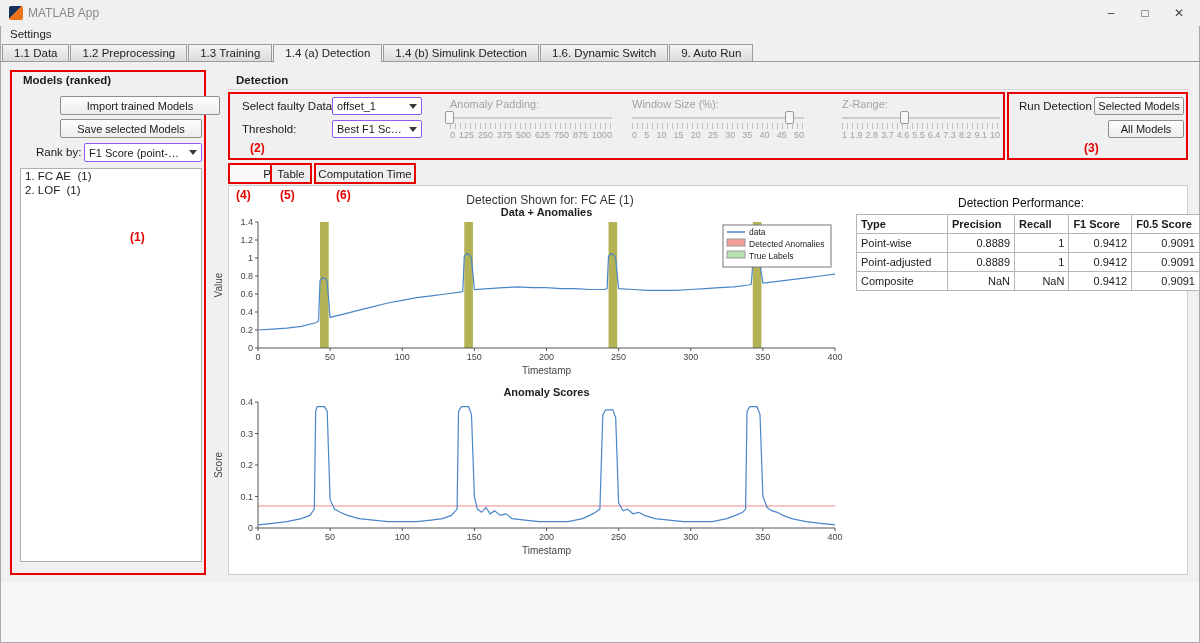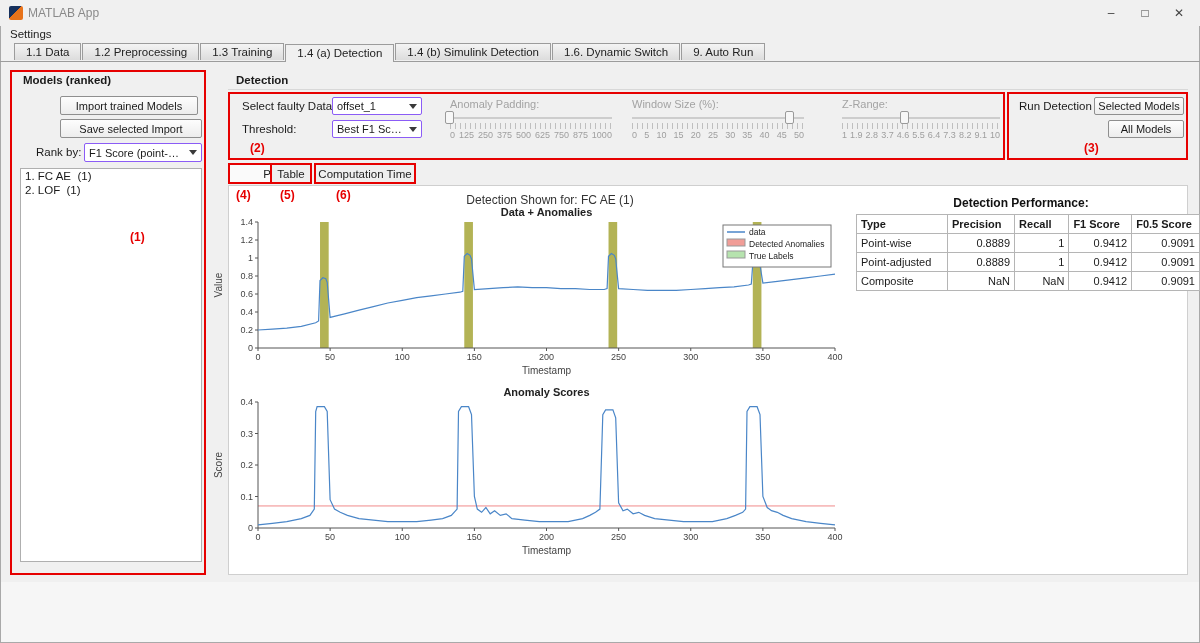--- a/index.html
+++ b/index.html
@@ -15,21 +15,21 @@
   .titlebar .title{position:absolute;left:28px;top:6px;font-size:12px;color:#8a8a8a;}
   .matlab-icon{position:absolute;left:9px;top:6px;width:14px;height:14px;border-radius:2px;
     background:linear-gradient(135deg,#16305c 45%,#e8731a 45%);}
   .win-controls{position:absolute;right:4px;top:0;height:26px;display:flex;}
   .win-btn{width:34px;height:26px;display:flex;align-items:center;justify-content:center;
     font-size:12px;color:#444;cursor:default;}
   
   .menubar{position:absolute;left:0;top:26px;width:1200px;height:17px;}
   .menu-item{position:absolute;left:10px;top:2px;font-size:11.5px;color:#222;}
   
-  .tabstrip{position:absolute;left:0;top:43px;width:1200px;height:19px;border-bottom:1px solid #9c9c9c;display:flex;align-items:flex-start;padding-left:14px;box-sizing:border-box;}
+  .tabstrip{position:absolute;left:0;top:43px;width:1200px;height:19px;border-bottom:1px solid #9c9c9c;display:flex;align-items:center;padding-left:2px;box-sizing:border-box;}
   .tab{font-size:11.5px;padding:2px 11px 2px 11px;border:1px solid #9c9c9c;border-bottom:none;
     background:linear-gradient(#f4f4f4,#dcdcdc);margin-right:1px;white-space:nowrap;color:#222;}
   .tab.selected{background:#f0f0f0;position:relative;top:1px;padding-bottom:3px;}
   
   .btn{background:linear-gradient(#fdfdfd,#ededed);border:1px solid #8f8f8f;border-radius:2px;
     font-size:11px;display:flex;align-items:center;justify-content:center;color:#1a1a1a;box-sizing:border-box;}
   .dd{background:#fff;border:1px solid #8b5cf6;border-radius:2px;font-size:11px;display:flex;
     align-items:center;justify-content:space-between;padding:0 4px;box-sizing:border-box;color:#1a1a1a;}
   .dd .txt{overflow:hidden;white-space:nowrap;text-overflow:ellipsis;}
   .dd-arrow{width:0;height:0;border-left:4px solid transparent;border-right:4px solid transparent;
@@ -51,21 +51,21 @@
     background:repeating-linear-gradient(90deg,#bfbfbf 0 1px,transparent 1px 5px);}
   .slider-ticklabels{display:flex;justify-content:space-between;font-size:9px;color:#9e9e9e;margin-top:1px;}
   
   .subtab{position:absolute;border:2px solid #e60000;background:#efefef;font-size:11.5px;
     display:flex;align-items:center;justify-content:center;box-sizing:border-box;color:#222;}
   .subtab.selected{background:#fafafa;padding-left:46px;}
   
   .plot-panel{position:absolute;background:#ffffff;border:1px solid #cfcfcf;box-sizing:border-box;}
   .plot-header{position:absolute;font-size:12px;color:#333;text-align:center;}
   
-  .perf-title{position:absolute;font-size:12px;font-weight:bold;color:#111;text-align:center;}
+  .perf-title{position:absolute;font-size:12px;font-weight:normal;color:#111;text-align:center;}
   table.perf{border-collapse:collapse;background:#fff;font-size:11px;}
   table.perf td{border:1px solid #b5b5b5;padding:2px 4px;height:14px;box-sizing:content-box;}
   table.perf td.h{font-weight:bold;text-align:left;}
   table.perf td.t{text-align:left;}
   table.perf td.n{text-align:right;}
   .lower-strip{position:absolute;left:1px;top:582px;width:1198px;height:60px;background:#f6f6f6;}
 </style>
 </head>
 <body>
 
@@ -90,22 +90,22 @@
   <div class="tab">1.2 Preprocessing</div>
   <div class="tab">1.3 Training</div>
   <div class="tab selected">1.4 (a) Detection</div>
   <div class="tab">1.4 (b) Simulink Detection</div>
   <div class="tab">1.6. Dynamic Switch</div>
   <div class="tab">9. Auto Run</div>
 </div>
 
 <div class="redbox" style="left:10px;top:70px;width:196px;height:505px;"></div>
 <div class="abs label bold" style="left:15px;top:74px;">Models (ranked)</div>
-<div class="btn abs" style="left:60px;top:96px;width:138px;height:19px;">Import trained Models</div>
-<div class="btn abs" style="left:60px;top:119px;width:142px;height:19px;">Save selected Import</div>
+<div class="btn abs" style="left:60px;top:96px;width:160px;height:19px;">Import trained Models</div>
+<div class="btn abs" style="left:60px;top:119px;width:142px;height:19px;">Save selected Models</div>
 <div class="abs label" style="left:28px;top:146px;">Rank by:</div>
 <div class="dd abs" style="left:84px;top:143px;width:118px;height:19px;">
   <span class="txt">F1 Score (point-wi...</span>
   <span class="dd-arrow"></span>
 </div>
 <div class="listbox" style="left:20px;top:168px;width:182px;height:394px;">
   <div class="list-item">1. FC AE  (1)</div>
   <div class="list-item">2. LOF  (1)</div>
 </div>
 <div class="redlabel" style="left:130px;top:230px;">(1)</div>

